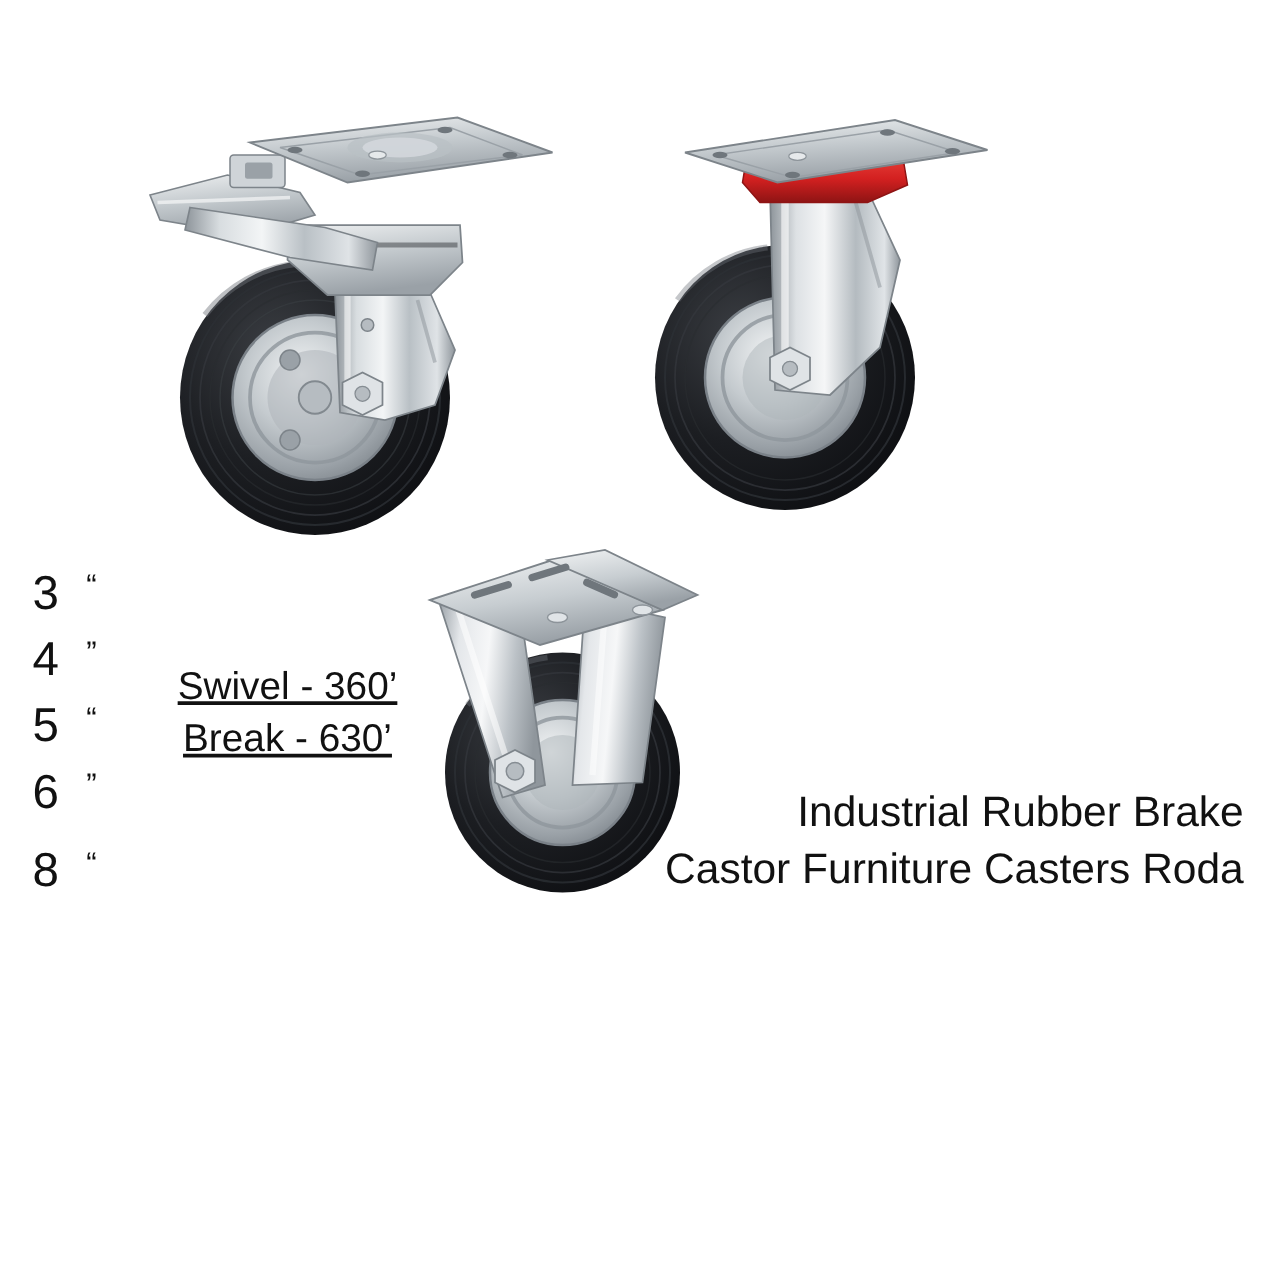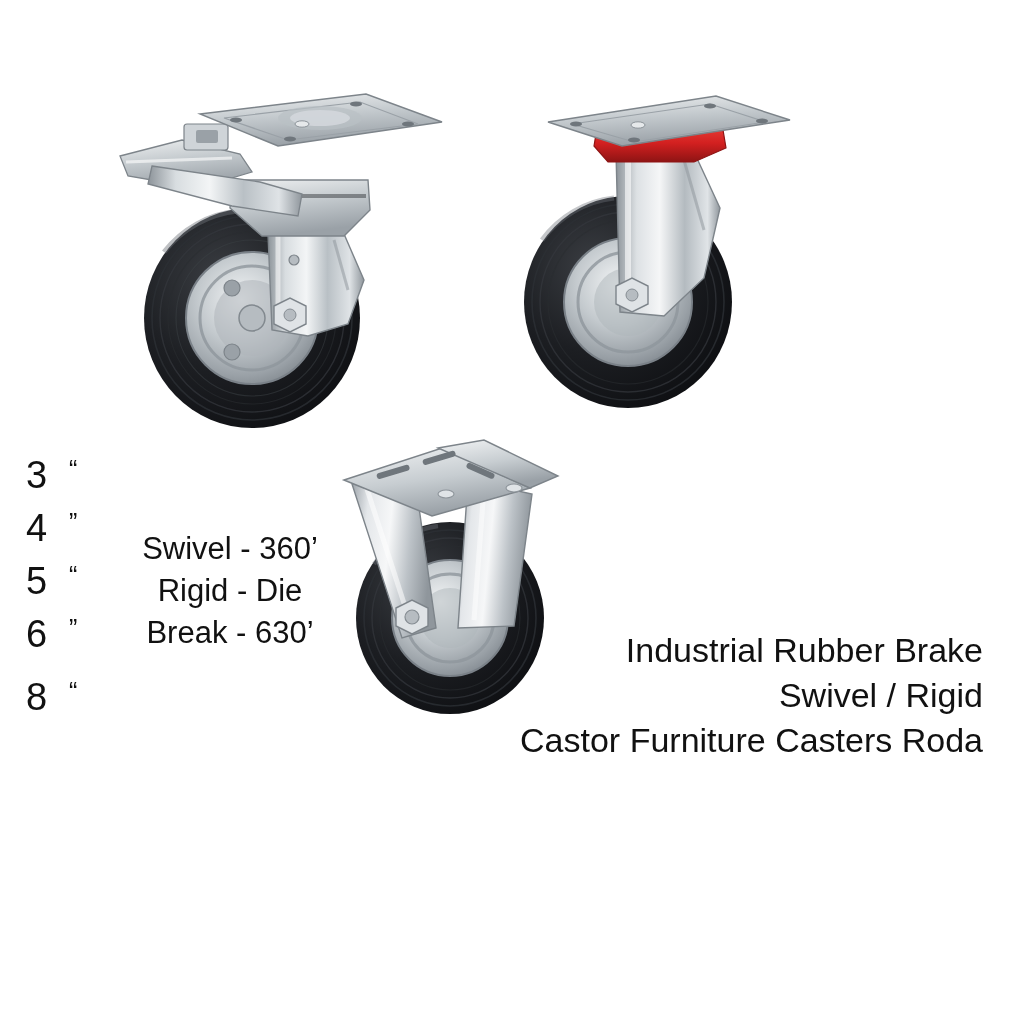--- a/index.html
+++ b/index.html
@@ -49,32 +49,33 @@
     top: -10px;
   }
 
   
   #feature-text {
     position: absolute;
     left: 105px;
     top: 528px;
     width: 250px;
     text-align: center;
+    text-decoration: underline;
   }
   #feature-text .line {
     font-size: 31px;
     line-height: 42px;
     color: #111;
     white-space: nowrap;
   }
 
   
   #title-block {
     position: absolute;
-    right: 41px;
+    right: 29px;
     top: 628px;
     width: 620px;
     text-align: right;
   }
   #title-block .line {
     font-size: 34px;
     line-height: 45px;
     color: #111;
     white-space: nowrap;
   }
@@ -341,23 +342,21 @@
       <span class="size-mark">”</span>
     </div>
     <div class="size-row gap-before">
       <span class="size-num">8</span>
       <span class="size-mark">“</span>
     </div>
   </div>
 
   <div id="feature-text" class="nosel">
     <div class="line">Swivel - 360’</div>
-    <div class="line">Rigid - Die</div>
     <div class="line">Break - 630’</div>
   </div>
 
   <div id="title-block" class="nosel">
     <div class="line">Industrial Rubber Brake</div>
-    <div class="line">Swivel / Rigid</div>
     <div class="line">Castor Furniture Casters Roda</div>
   </div>
 
 </div>
 
 </body></html>

